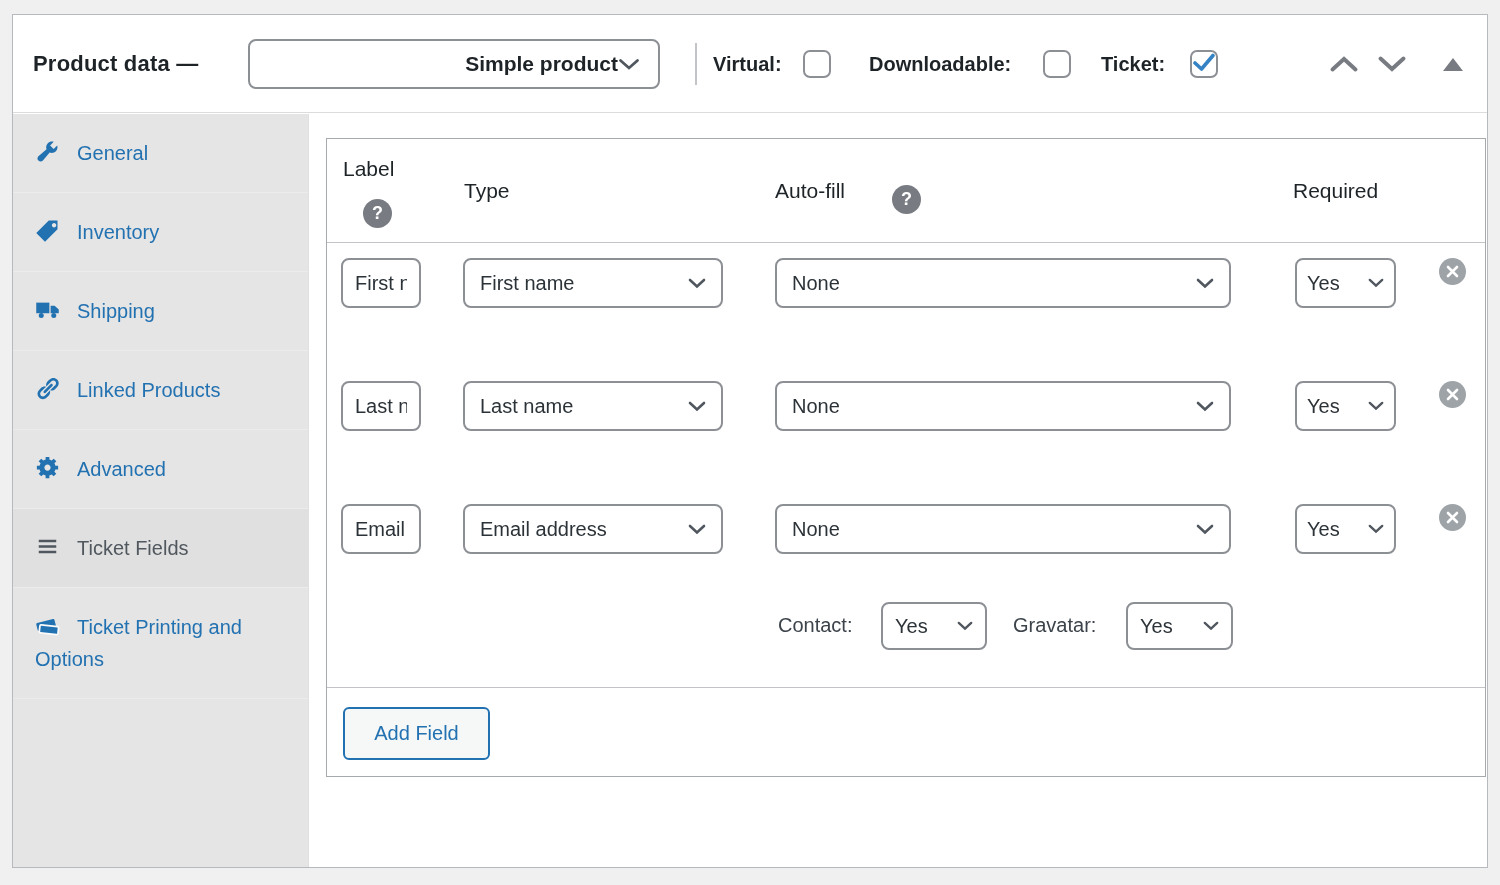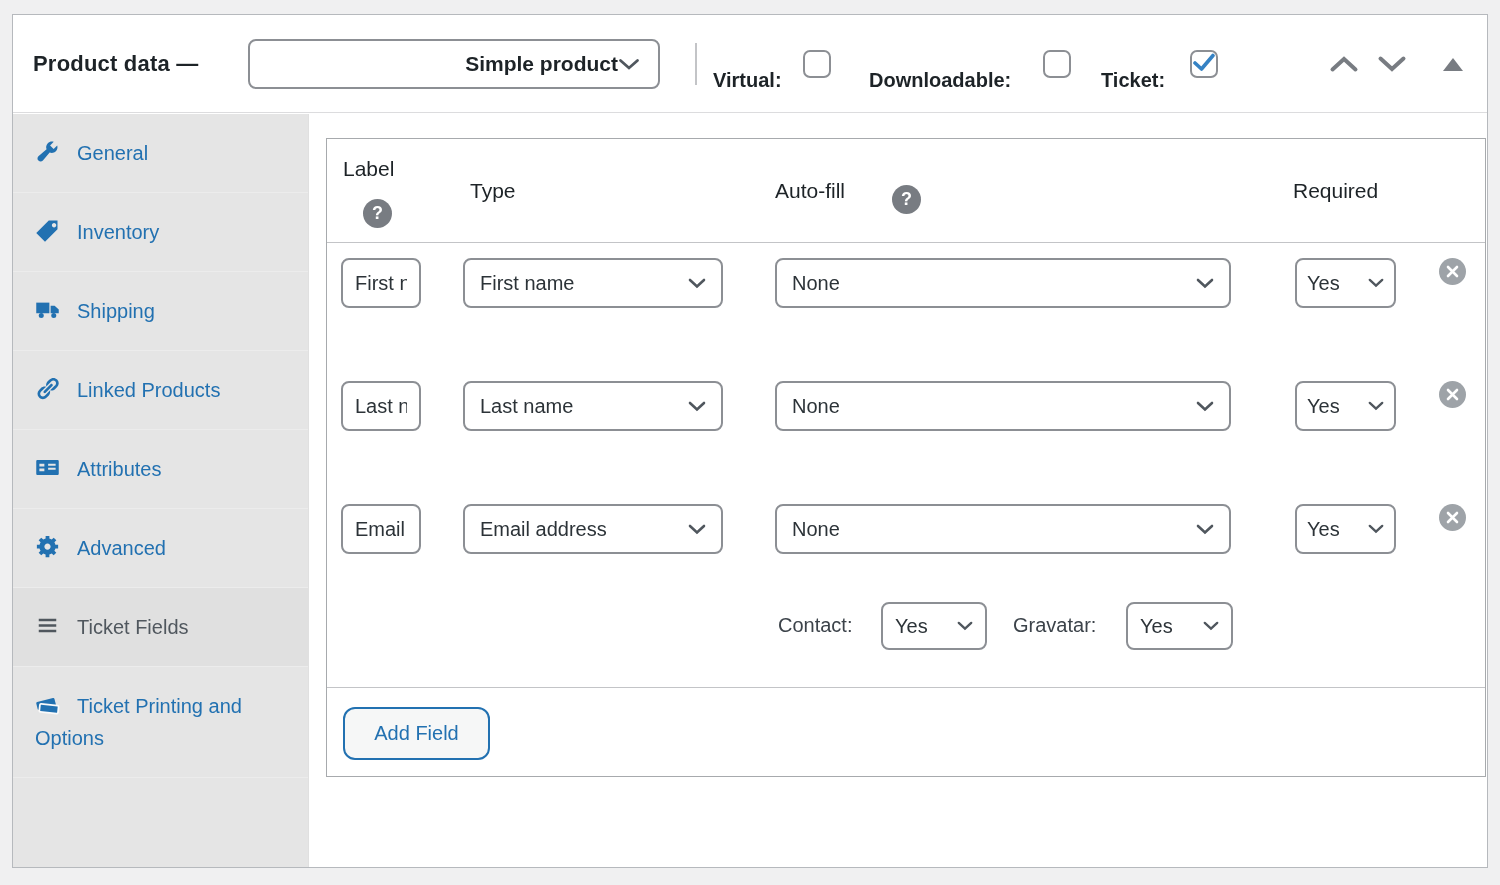--- a/index.html
+++ b/index.html
@@ -14,21 +14,21 @@
   
   .hbar { position:absolute; left:0; top:0; right:0; height:98px; background:#fff;
           border-bottom:1px solid #dcdcde; }
   .hbar .abs { position:absolute; top:0; height:98px; display:flex; align-items:center; }
   .title { left:20px; font-size:22px; font-weight:700; color:#1d2327; letter-spacing:.2px; }
   .prod-select { position:absolute; left:235px; top:24px; width:412px; height:50px;
     border:2px solid #8c8f94; border-radius:8px; background:#fff; display:flex;
     align-items:center; justify-content:flex-end; padding:0 18px; cursor:pointer; }
   .prod-select .txt { font-size:21px; font-weight:700; color:#1d2327; }
   .vdivider { position:absolute; left:682px; top:28px; width:2px; height:42px; background:#c3c4c7; }
-  .cb-label { font-size:20px; font-weight:700; color:#1d2327;margin-top:16px; }
+  .cb-label { font-size:20px; font-weight:700; color:#1d2327; }
   .checkbox { position:absolute; top:35px; width:28px; height:28px; border:2px solid #8c8f94;
               border-radius:7px; background:#fff; cursor:pointer; display:flex;
               align-items:center; justify-content:center; }
   .panel-arrows { position:absolute; top:0; height:98px; display:flex; align-items:center; }
   .tri-up { width:0; height:0; border-left:10px solid transparent; border-right:10px solid transparent;
             border-bottom:13px solid #787c82; }
 
   
   .sidebar { position:absolute; left:0; top:99px; bottom:0; width:296px; background:#e5e5e5;
              border-right:1px solid #e0e0e0; overflow:hidden; }
@@ -55,21 +55,21 @@
   .sel { position:absolute; height:50px; border:2px solid #8c8f94; border-radius:8px; background:#fff;
          display:flex; align-items:center; justify-content:space-between; padding:0 15px;
          font-size:20px; color:#2c3338; cursor:pointer; overflow:hidden; }
   .sel .txt { white-space:nowrap; overflow:hidden; }
   .del { position:absolute; width:27px; height:27px; border-radius:50%; background:#9ea3a8;
          display:flex; align-items:center; justify-content:center; cursor:pointer; }
 
   .opt-label { position:absolute; font-size:20px; color:#3c434a; top:12px; }
   .sep { position:absolute; left:0; right:0; top:548px; height:1px; background:#c3c4c7; }
   .add-field { position:absolute; left:16px; top:568px; width:147px; height:53px;
-               border:2px solid #2271b1; border-radius:12px; background:#f6f7f7; color:#2271b1;
+               border:2px solid #2271b1; border-radius:6px; background:#f6f7f7; color:#2271b1;
                font-size:20px; display:flex; align-items:center; justify-content:center; cursor:pointer; }
 </style>
 </head>
 <body>
 
 <div class="canvas">
   <div class="panel">
 
     <div class="hbar">
       <span class="abs title">Product data —</span>
@@ -141,27 +141,20 @@
       </div>
 
       <div class="side-item">
         <span class="icon">
           <svg width="25" height="25" viewBox="0 0 20 20" fill="#2271b1">
               <path d="M17.74 2.76c1.68 1.69 1.68 4.41 0 6.1l-1.53 1.52c-1.12 1.12-2.7 1.47-4.14 1.09l2.62-2.61.76-.77.76-.76c.84-.84.84-2.2 0-3.04-.84-.85-2.2-.85-3.04 0l-.77.76-3.38 3.38c-.37-1.44-.02-3.02 1.1-4.14l1.52-1.53c1.69-1.68 4.42-1.68 6.1 0zM8.59 13.43l5.34-5.34c.42-.42.42-1.1 0-1.52-.44-.43-1.13-.39-1.53 0l-5.33 5.34c-.42.42-.42 1.1 0 1.52.44.43 1.13.39 1.52 0zm-.76 2.29l4.14-4.15c.38 1.44.03 3.02-1.09 4.14l-1.52 1.53c-1.69 1.68-4.41 1.68-6.1 0-1.68-1.68-1.68-4.42 0-6.1l1.53-1.52c1.12-1.12 2.7-1.47 4.14-1.1l-4.14 4.15c-.85.84-.85 2.2 0 3.05.84.84 2.2.84 3.04 0z"></path>
             </svg>
         </span><span>Linked Products</span>
       </div>
 
-      <div class="side-item">
-        <span class="icon">
-          <svg width="25" height="25" viewBox="0 0 20 20" fill="#2271b1">
-              <path fill-rule="evenodd" d="M2 4h16c.55 0 1 .45 1 1v10c0 .55-.45 1-1 1H2c-.55 0-1-.45-1-1V5c0-.55.45-1 1-1zm1.5 3v2.2h4V7h-4zm0 3.8v2.2h4v-2.2h-4zM10.5 7v1.6h6V7h-6zm0 3.1v1.6h6v-1.6h-6z"></path>
-            </svg>
-        </span><span>Attributes</span>
-      </div>
 
       <div class="side-item">
         <span class="icon">
           <svg width="25" height="25" viewBox="0 0 20 20" fill="#2271b1">
               <path d="M18.5 11.5h-2.2c-.17.7-.44 1.35-.81 1.93l1.54 1.54-2.1 2.1-1.54-1.54c-.58.36-1.23.63-1.91.79v2.18h-3v-2.18c-.68-.16-1.33-.43-1.91-.79l-1.54 1.54-2.12-2.12 1.54-1.54c-.36-.58-.63-1.23-.79-1.91H1.5v-3h2.18c.16-.68.43-1.33.79-1.91L2.93 5.05l2.1-2.1 1.54 1.54c.58-.37 1.24-.64 1.93-.81V1.5h3v2.18c.68.16 1.33.43 1.91.79l1.54-1.54 2.12 2.12-1.54 1.54c.36.58.63 1.23.79 1.91h2.18v3zM10 7.5c-1.38 0-2.5 1.12-2.5 2.5s1.12 2.5 2.5 2.5 2.5-1.12 2.5-2.5-1.12-2.5-2.5-2.5z"></path>
             </svg>
         </span><span>Advanced</span>
       </div>
 
       <div class="side-item active">
@@ -188,21 +181,21 @@
       </div>
 
     </div>
 
     <div class="main">
       <div class="tablebox">
 
         <div class="thead">
           <span class="th" style="left:16px; top:18px">Label</span>
           <span class="help" style="position:absolute; left:36px; top:60px">?</span>
-          <span class="th" style="left:143px; top:40px">Type</span>
+          <span class="th" style="left:137px; top:40px">Type</span>
           <span class="th" style="left:448px; top:40px">Auto-fill</span>
           <span class="help" style="position:absolute; left:565px; top:46px">?</span>
           <span class="th" style="left:966px; top:40px">Required</span>
         </div>
 
         <div class="frow" style="top:119px">
           <input class="tinput" style="left: 14px; width: 80px;" value="First name">
           <div class="sel" style="left:136px; width:260px">
             <span class="txt">First name</span>
             <svg width="18" height="11" viewBox="0 0 18 11">

